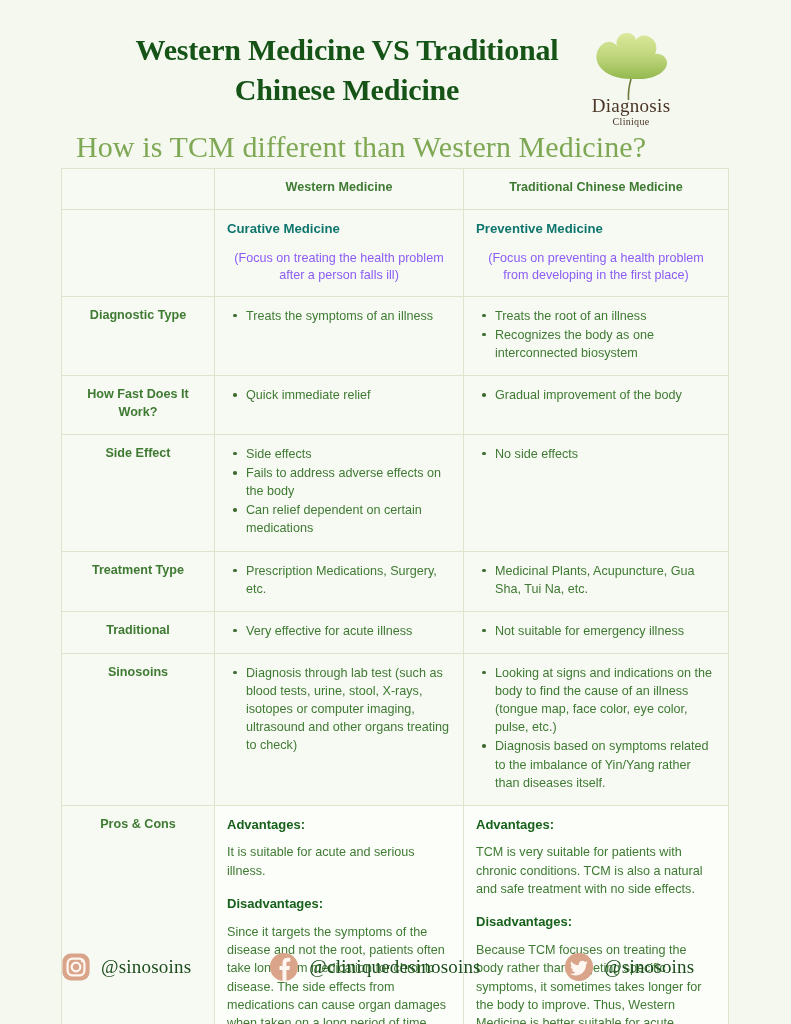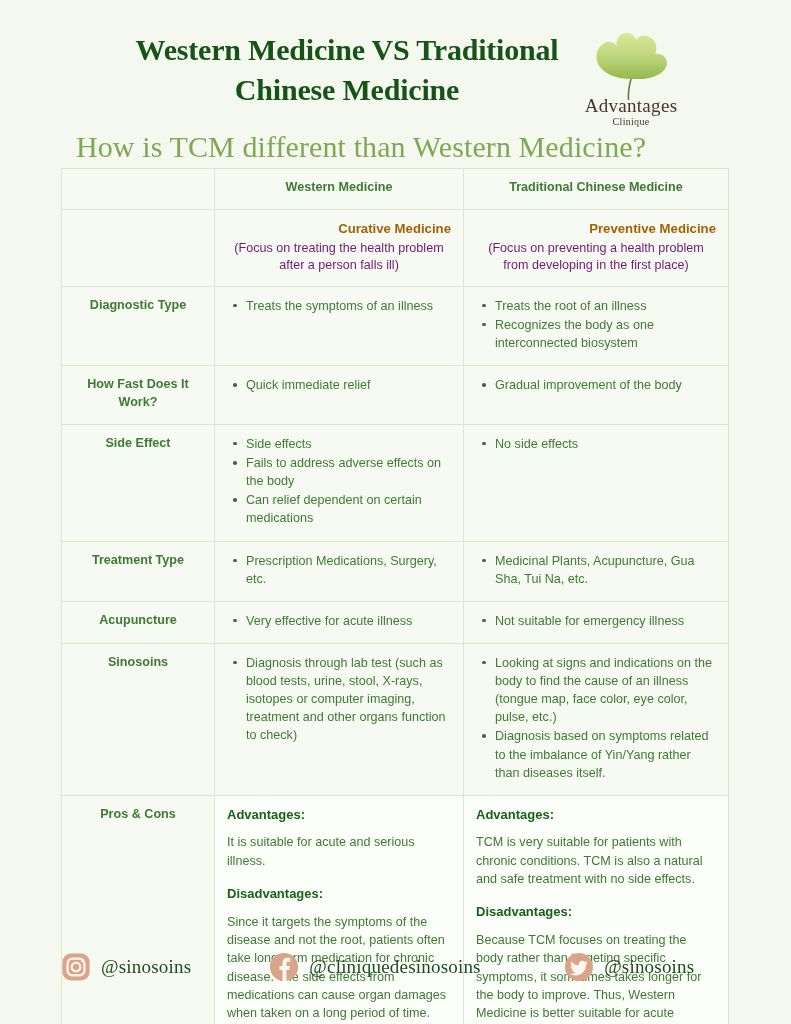--- a/index.html
+++ b/index.html
@@ -109,29 +109,29 @@
   td.headcell {
     text-align: center;
     font-weight: bold;
     color: #17611b;
     font-size: 13.2px;
     padding: 11px 10px 11px 10px;
   }
   td.blank { }
 
   .sub-head {
-    text-align: right;
-    font-weight: bold;
-    color: #a16207;
+    text-align: left;
+    font-weight: bold;
+    color: #0f766e;
     font-size: 13.2px;
-    margin-bottom: 1px;
+    margin-bottom: 11px;
   }
   .sub-note {
     text-align: center;
-    color: #701a75;
+    color: #8b5cf6;
     font-size: 12.6px;
     line-height: 1.36;
   }
 
   ul.bl {
     margin: 0;
     padding: 0 0 0 17px;
     list-style: none;
   }
   ul.bl li {
@@ -217,21 +217,21 @@
       <defs>
         <linearGradient id="leafgrad" x1="0" y1="0" x2="0" y2="1">
           <stop offset="0%" stop-color="#dbe89b"></stop>
           <stop offset="55%" stop-color="#bcd478"></stop>
           <stop offset="100%" stop-color="#93b84e"></stop>
         </linearGradient>
       </defs>
       <path d="M43 49 C30 49 18 45 12 37 C6 29 8 19 15 14 C20 10 26 12 29 16 C27 9 32 3 39 3 C44 3 47 6 48 10 C51 5 58 4 63 8 C68 11 70 18 67 24 C73 23 79 27 79 33 C79 41 68 48 55 49 Z" fill="url(#leafgrad)"></path>
       <path d="M43 49 C41 56 40 62 40.5 70" stroke="#6b7a3a" stroke-width="1.6" fill="none"></path>
     </svg>
-    <div class="logo-name">Advantages</div>
+    <div class="logo-name">Diagnosis</div>
     <div class="logo-sub">Clinique</div>
   </div>
 
   <div class="tbl-wrap">
     <table class="cmp">
       <colgroup>
         <col class="c-label">
           <col class="c-wm">
           <col class="c-tcm">
       </colgroup>
@@ -308,38 +308,38 @@
             </ul>
           </td>
           <td>
             <ul class="bl">
               <li>Medicinal Plants, Acupuncture, Gua Sha, Tui Na, etc.</li>
             </ul>
           </td>
         </tr>
 
         <tr>
-          <td class="rowlabel">Acupuncture</td>
+          <td class="rowlabel">Traditional</td>
           <td>
             <ul class="bl">
               <li>Very effective for acute illness</li>
             </ul>
           </td>
           <td>
             <ul class="bl">
               <li>Not suitable for emergency illness</li>
             </ul>
           </td>
         </tr>
 
         <tr>
           <td class="rowlabel">Sinosoins</td>
           <td>
             <ul class="bl">
-              <li>Diagnosis through lab test (such as blood tests, urine, stool, X-rays, isotopes or computer imaging, treatment and other organs function to check)</li>
+              <li>Diagnosis through lab test (such as blood tests, urine, stool, X-rays, isotopes or computer imaging, ultrasound and other organs treating to check)</li>
             </ul>
           </td>
           <td>
             <ul class="bl">
               <li>Looking at signs and indications on the body to find the cause of an illness (tongue map, face color, eye color, pulse, etc.)</li>
               <li>Diagnosis based on symptoms related to the imbalance of Yin/Yang rather than diseases itself.</li>
             </ul>
           </td>
         </tr>
 

